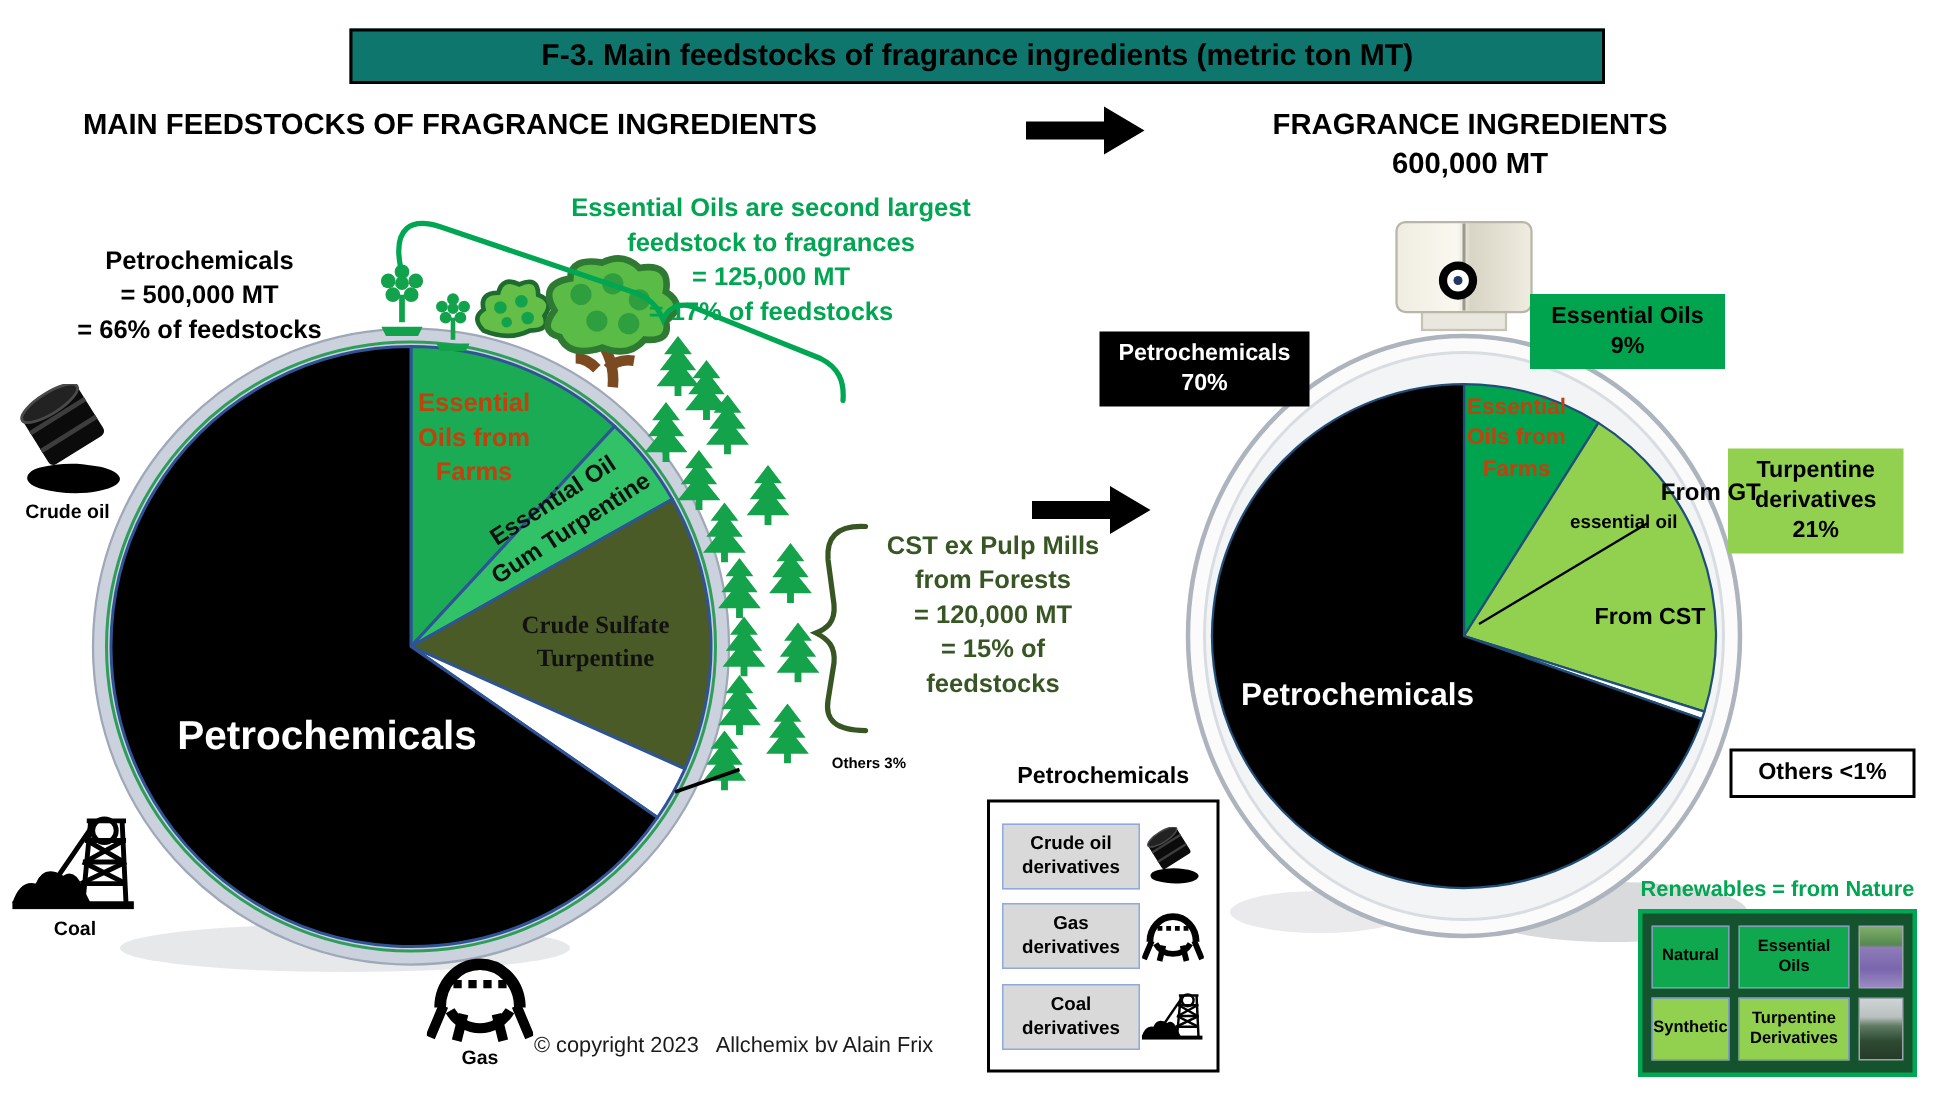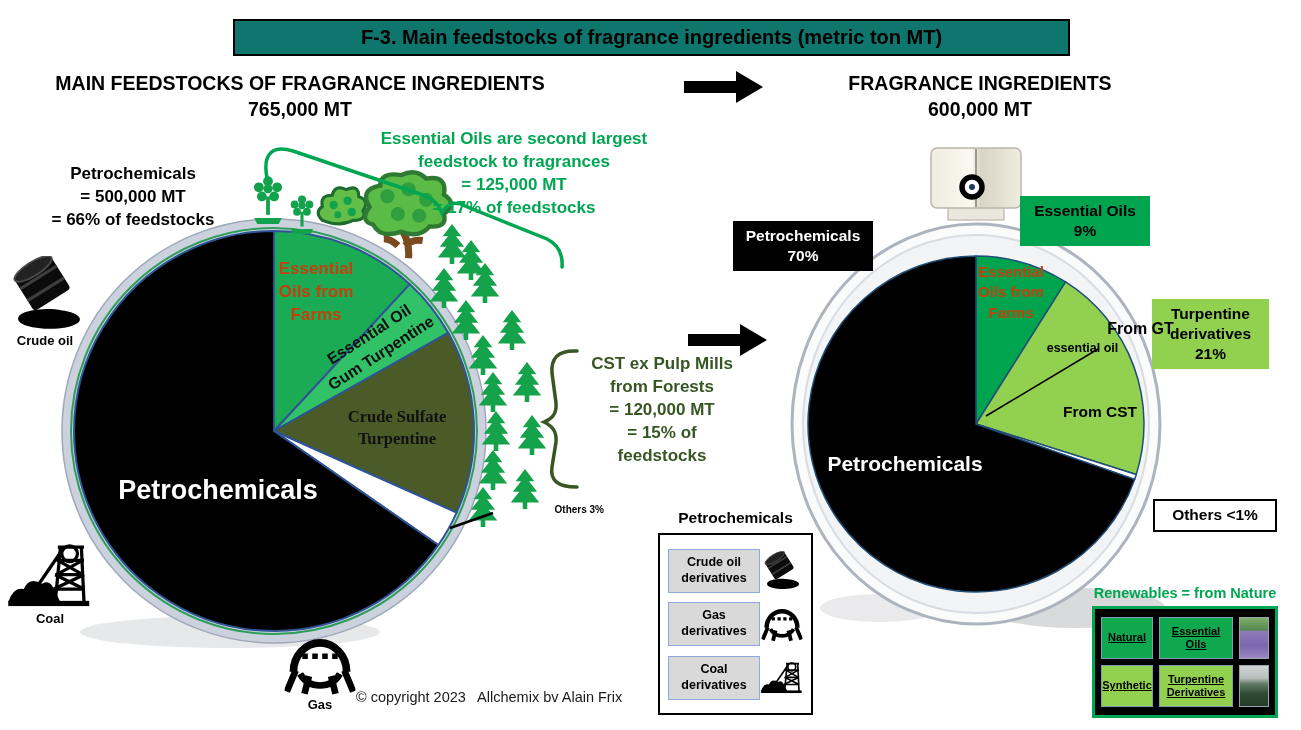--- a/index.html
+++ b/index.html
@@ -26,22 +26,22 @@
   }
   .legend-row{display:flex;align-items:center;justify-content:space-between;}
   .legend-cell{
     width:92px;min-height:44px;background:#D9D9D9;border:1.5px solid #8EA9DB;
     font-weight:bold;font-size:12.5px;display:flex;align-items:center;justify-content:center;
     text-align:center;white-space:pre-line;line-height:1.25;box-sizing:border-box;
   }
   .box-label{padding:5px 2px;font-weight:bold;font-size:15.5px;line-height:1.3;}
   .renew-box{
     position:absolute;left:1092px;top:606px;width:186px;height:112px;border:3px solid #00A651;
-    background:#000000;z-index:5;box-sizing:border-box;padding:8px 6px;
-    display:grid;grid-template-columns:52px 74px 1fr;grid-template-rows:1fr 1fr;gap:6px;text-decoration:underline;
+    background:#14532d;z-index:5;box-sizing:border-box;padding:8px 6px;
+    display:grid;grid-template-columns:52px 74px 1fr;grid-template-rows:1fr 1fr;gap:6px;
   }
   .renew-cell{
     border:1px solid #7f9db9;font-weight:bold;font-size:11px;display:flex;align-items:center;
     justify-content:center;text-align:center;white-space:pre-line;line-height:1.2;box-sizing:border-box;
   }
   .renew-green{background:#0FA84F;}
   .renew-light{background:#92D050;}
   .photo{border:1px solid #9aa5ad;}
   .photo-lavender{
     background:linear-gradient(180deg,#7fae6b 0%,#55884f 30%,#8e7bb8 34%,#7a66ad 70%,#9b89c4 100%);
@@ -183,21 +183,20 @@
         <path d="M 976 424 L 1065.6194779687598 281.9002140444717 A 168 168 0 0 1 1136.2573135768828 474.4142186800572 Z" fill="#92D050" stroke="#1F4E79" stroke-width="1.5" stroke-linejoin="round"></path>
         <path d="M 976 424 L 1136.2573135768828 474.4142186800572 A 168 168 0 0 1 1134.6033479871817 479.398357441868 Z" fill="#FFFFFF" stroke="#1F4E79" stroke-width="1.5" stroke-linejoin="round"></path>
         <path d="M 976 424 L 1134.6033479871817 479.398357441868 A 168 168 0 1 1 976 256 Z" fill="#000000" stroke="#1F4E79" stroke-width="1.5" stroke-linejoin="round"></path>
       </g>
     <path d="M986,416 L1098,349" stroke="#000" stroke-width="1.5"></path>
   </svg>
 
   <div class="t title-box">F-3. Main feedstocks of fragrance ingredients (metric ton MT)</div>
 
   <div class="t h1" style="left:30px;top:70px;width:540px;">MAIN FEEDSTOCKS OF FRAGRANCE INGREDIENTS</div>
-  <div class="t h1" style="left:30px;top:96px;width:540px;">765,000 MT</div>
   <div class="t h1" style="left:830px;top:70px;width:300px;">FRAGRANCE INGREDIENTS</div>
   <div class="t h1" style="left:830px;top:96px;width:300px;">600,000 MT</div>
 
   <div class="t" style="left:23px;top:163px;width:220px;font-size:17px;">Petrochemicals
 = 500,000 MT
 = 66% of feedstocks</div>
   <div class="t green" style="left:344px;top:128px;width:340px;font-size:17px;">Essential Oils are second largest
 feedstock to fragrances
 = 125,000 MT
 = 17% of feedstocks</div>

